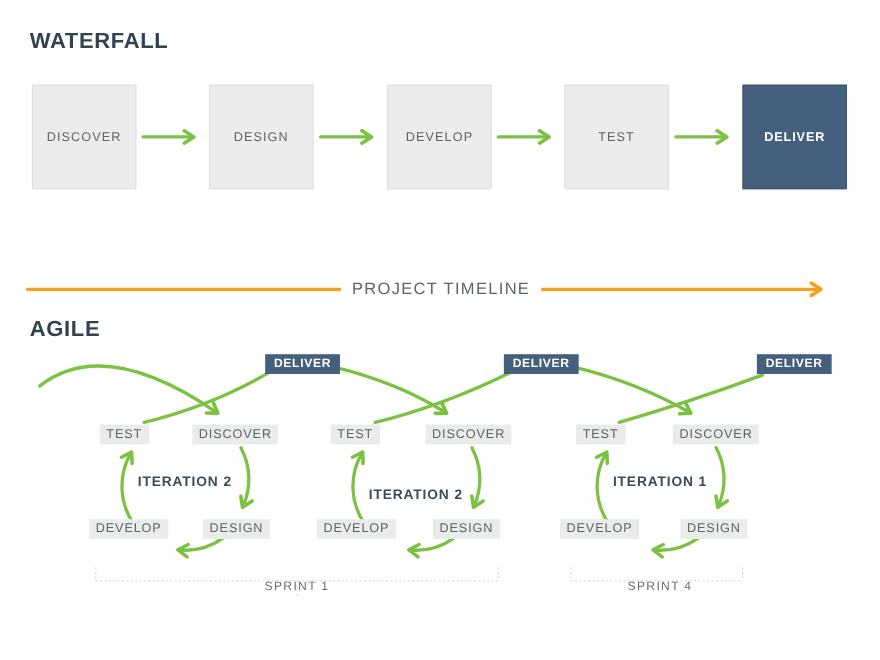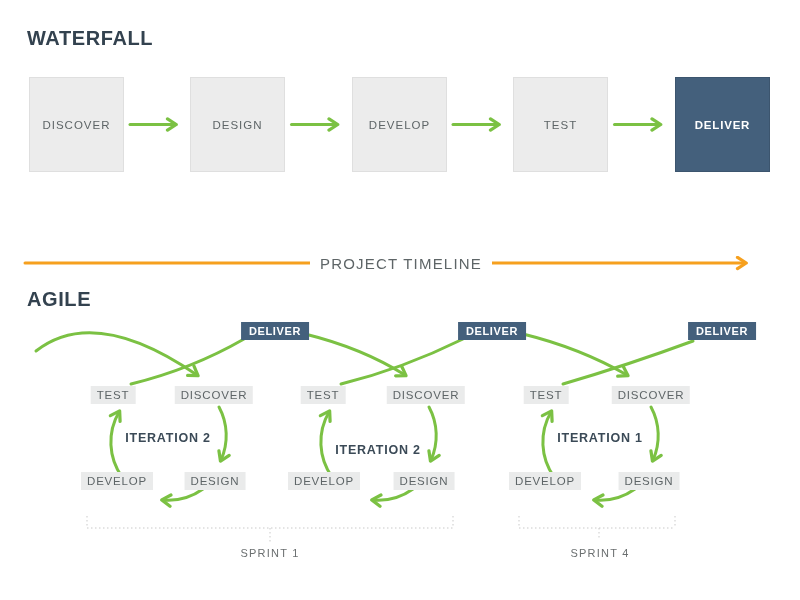--- a/index.html
+++ b/index.html
@@ -33,21 +33,21 @@
     background:#44607c;color:#ffffff;font-weight:bold;font-size:11px;
     letter-spacing:.6px;padding:3px 8px;white-space:nowrap;
   }
   .timeline-label{
     position:absolute;left:401px;top:263px;transform:translate(-50%,-50%);
     background:#ffffff;padding:0 10px;font-size:15px;color:#5e6567;
     letter-spacing:1.2px;white-space:nowrap;
   }
   .sprint{
     position:absolute;top:527px;transform:translateX(-50%);
-    font-size:11px;color:#6b6f70;letter-spacing:1.2px;white-space:nowrap;margin-top:20px;
+    font-size:11px;color:#6b6f70;letter-spacing:1.2px;white-space:nowrap;
   }
 </style>
 </head>
 <body>
 
 <div class="canvas">
 
   <svg class="layer" viewBox="0 0 800 600" xmlns="http://www.w3.org/2000/svg">
     <defs>
       <marker id="mg" viewBox="0 0 12 12" refX="8" refY="6" markerWidth="15" markerHeight="15" orient="auto" markerUnits="userSpaceOnUse">

